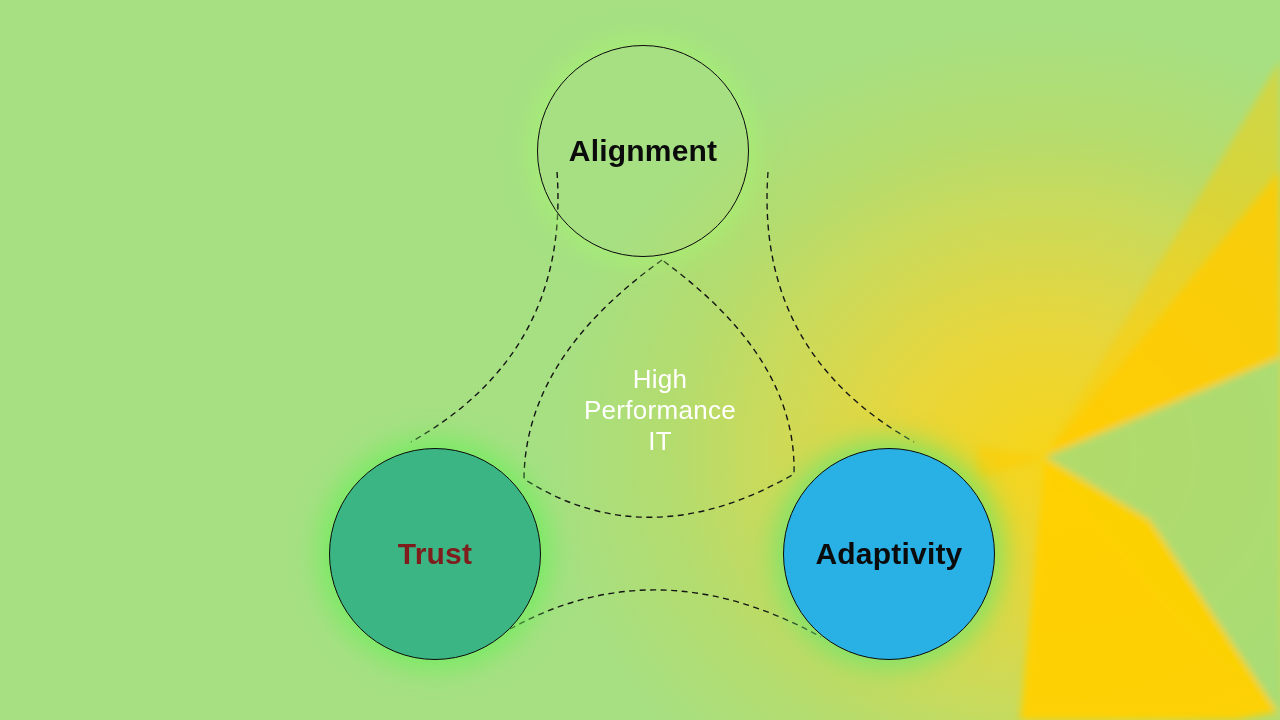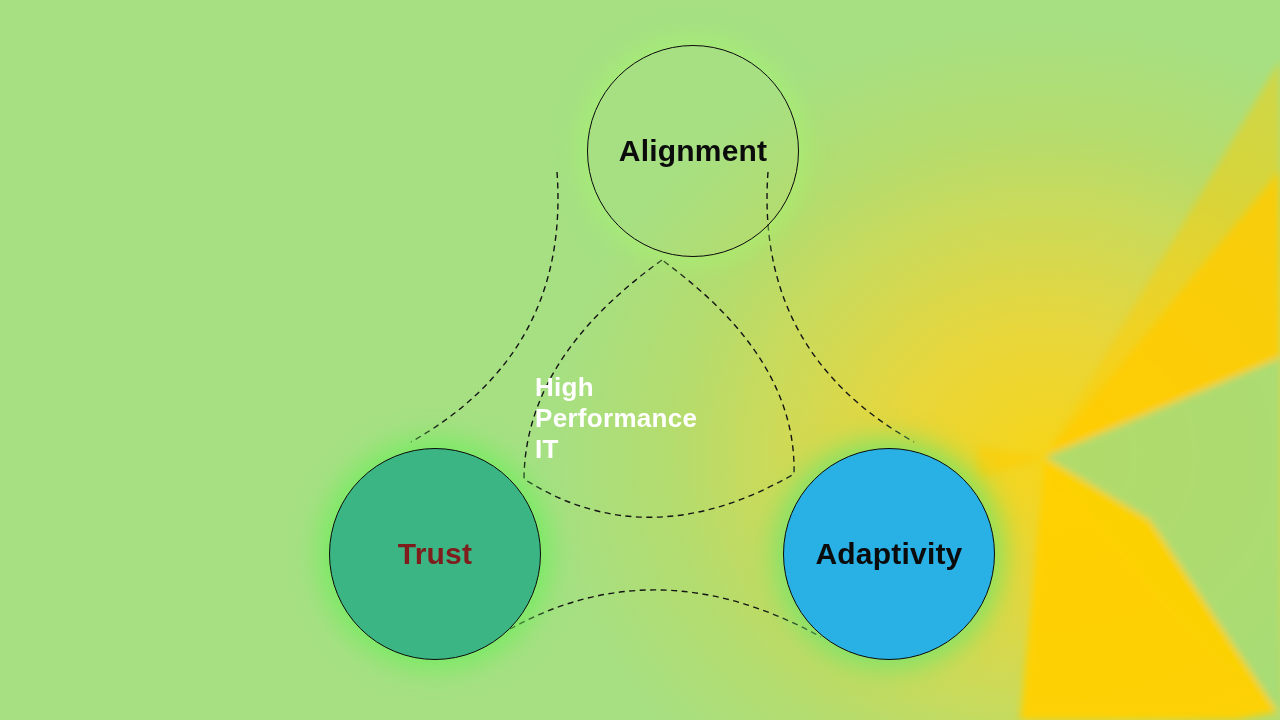--- a/index.html
+++ b/index.html
@@ -28,38 +28,39 @@
     border-radius:50%;
     border:1.5px solid #0a0a0a;
     box-sizing:border-box;
     display:flex;align-items:center;justify-content:center;
     z-index:2;
     font-weight:bold;
     font-size:30px;
     letter-spacing:0.2px;
   }
   #node-alignment{
-    left:587px;top:45px;
+    left:537px;top:45px;
     background:transparent;
     box-shadow:0 0 24px 9px rgba(166,245,110,0.55);
   }
   #node-trust{
     left:329px;top:448px;
     box-shadow:0 0 26px 10px rgba(105,238,90,0.75);
   }
   #node-adaptivity{
     left:783px;top:448px;
     box-shadow:0 0 26px 10px rgba(105,230,110,0.75);
   }
   #center-label{
     position:absolute;
-    left:535px;top:372px;
+    left:535px;top:364px;
     width:250px;
     z-index:3;
-    font-weight:bold;
+    text-align:center;
+    font-weight:normal;
     font-size:26px;
     line-height:31px;
     white-space:pre-line;
     letter-spacing:0.3px;
   }
 </style>
 </head>
 <body>
 
 <div id="stage">

